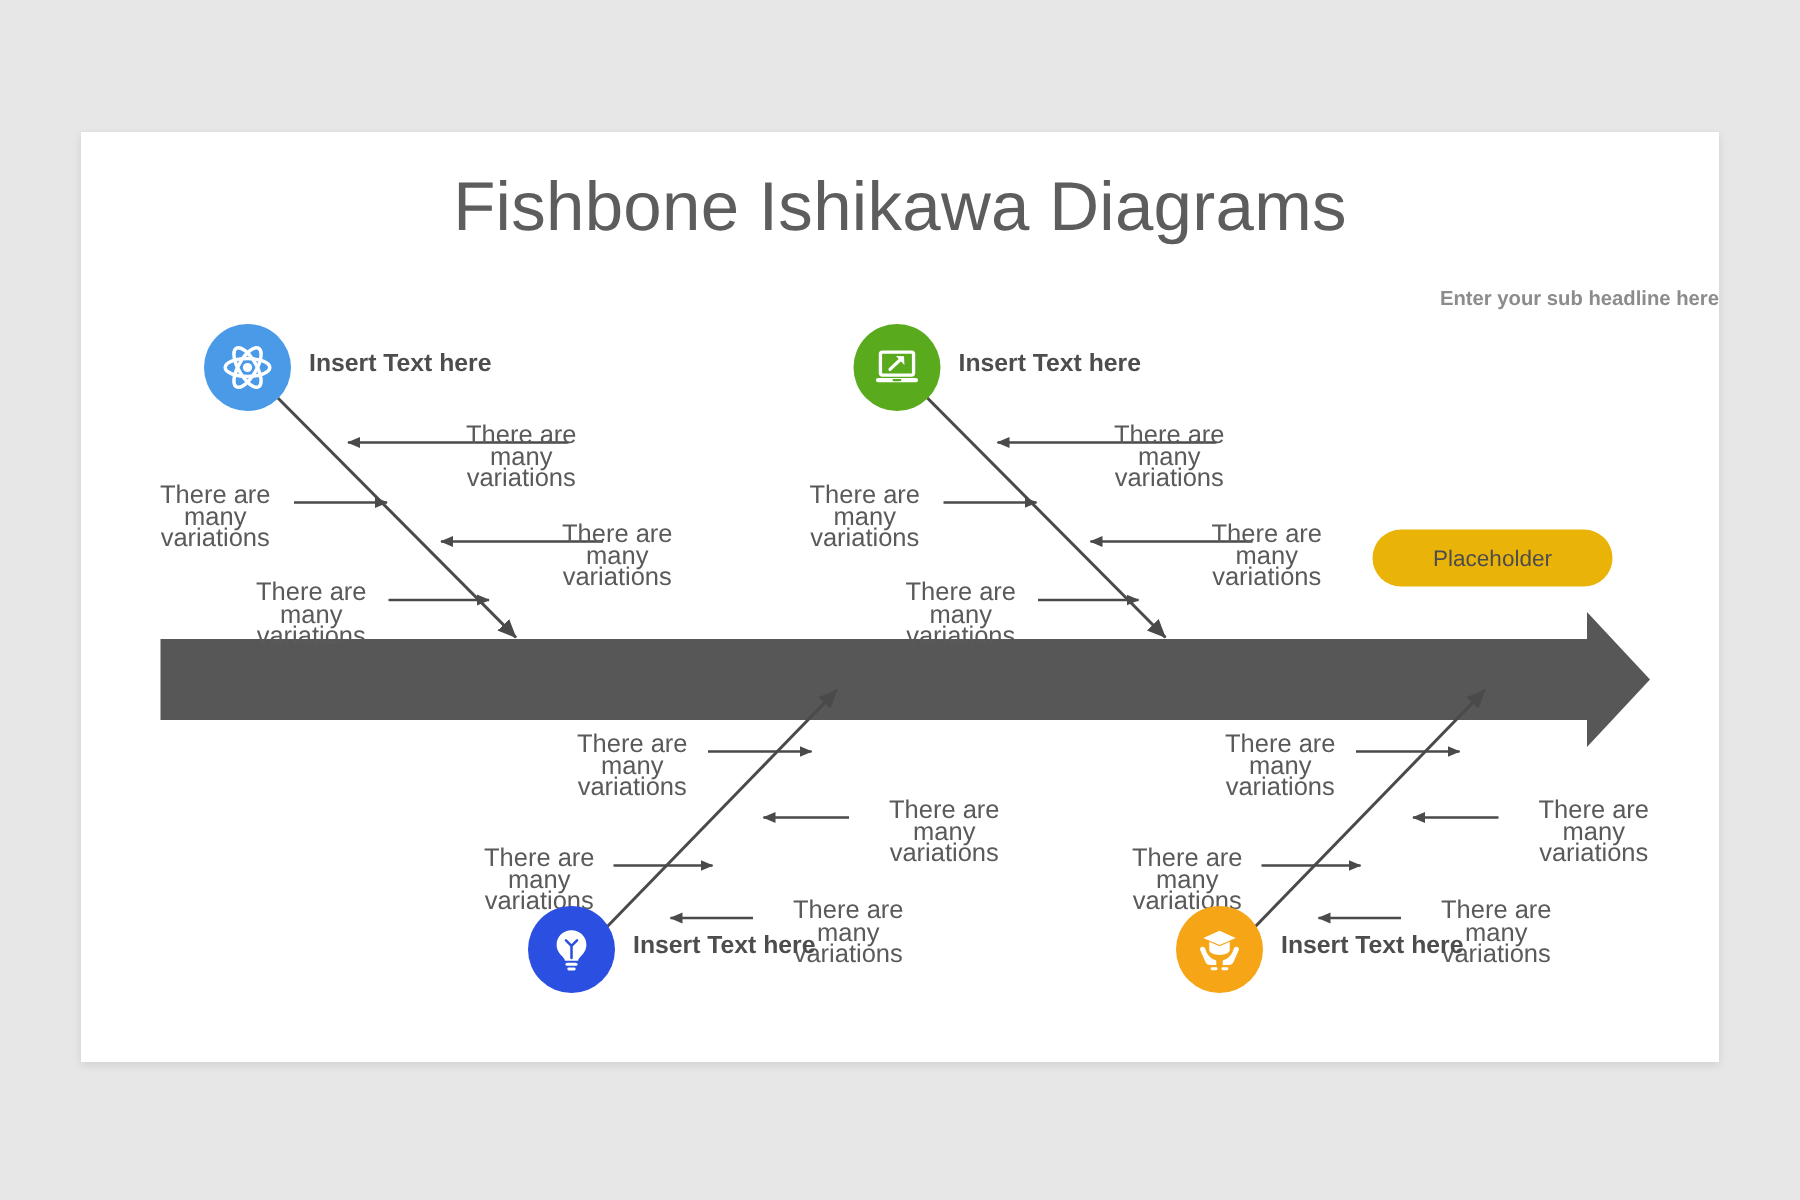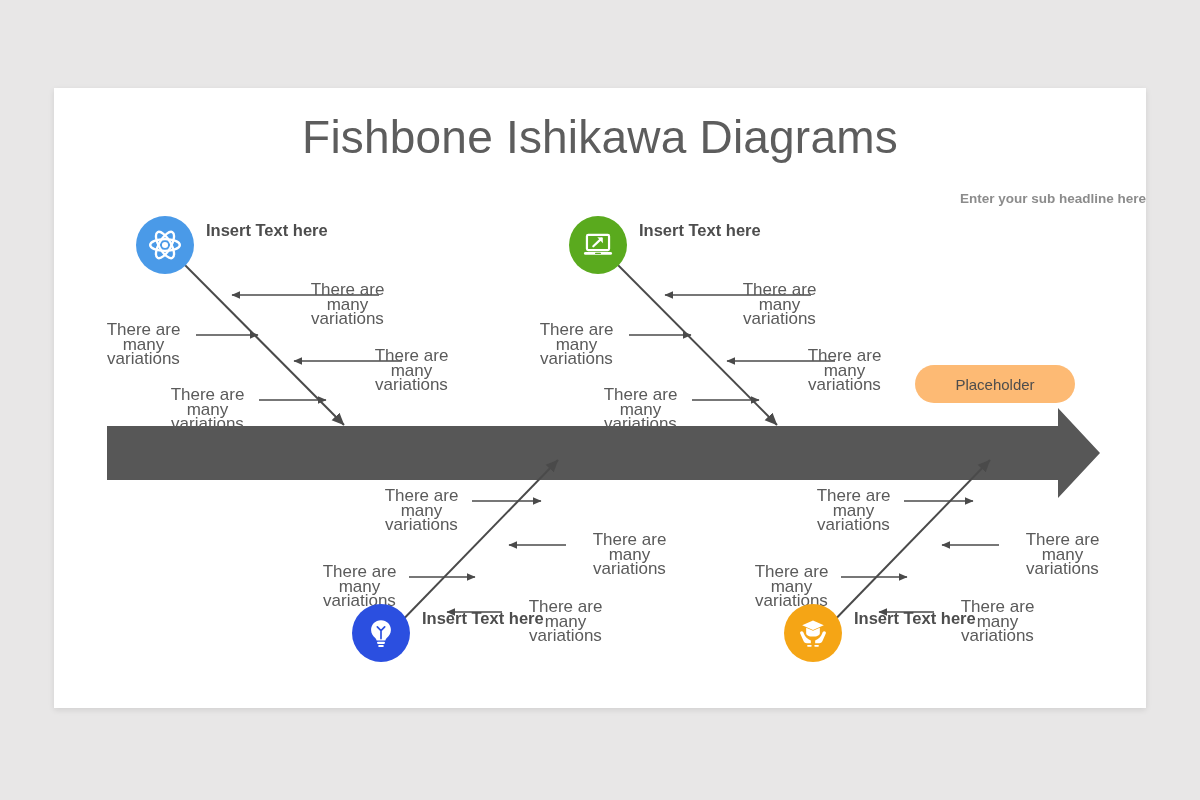--- a/index.html
+++ b/index.html
@@ -52,33 +52,33 @@
   .node{position:absolute;}
   .circle{
     position:absolute;left:0;top:0;
     width:58px;height:58px;border-radius:50%;
     display:flex;align-items:center;justify-content:center;
   }
   .circle svg{display:block;}
   .node-label{
     position:absolute;
     left:70px;
-    top:5px;
+    top:17px;
     font-size:16.5px;
     font-weight:700;
     color:#4d4d4d;
     white-space:nowrap;
   }
   
   #placeholder{
     position:absolute;
-    left:861px;top:277px;
+    left:861px;top:265px;
     width:160px;height:38px;
     border-radius:19px;
-    background:#fdba74;
+    background:#eab308;
     display:flex;align-items:center;justify-content:center;
     font-size:15px;
     font-weight:400;
     color:#4d4d4d;
   }
 </style>
 </head>
 <body>
 
 <div id="slide">

